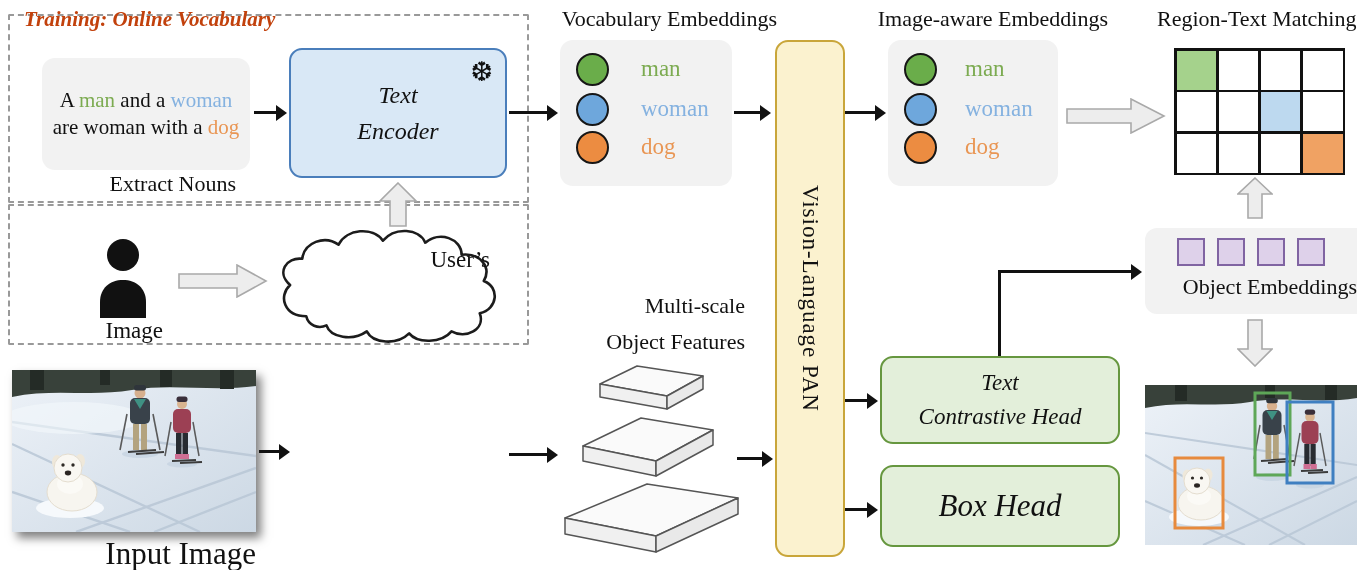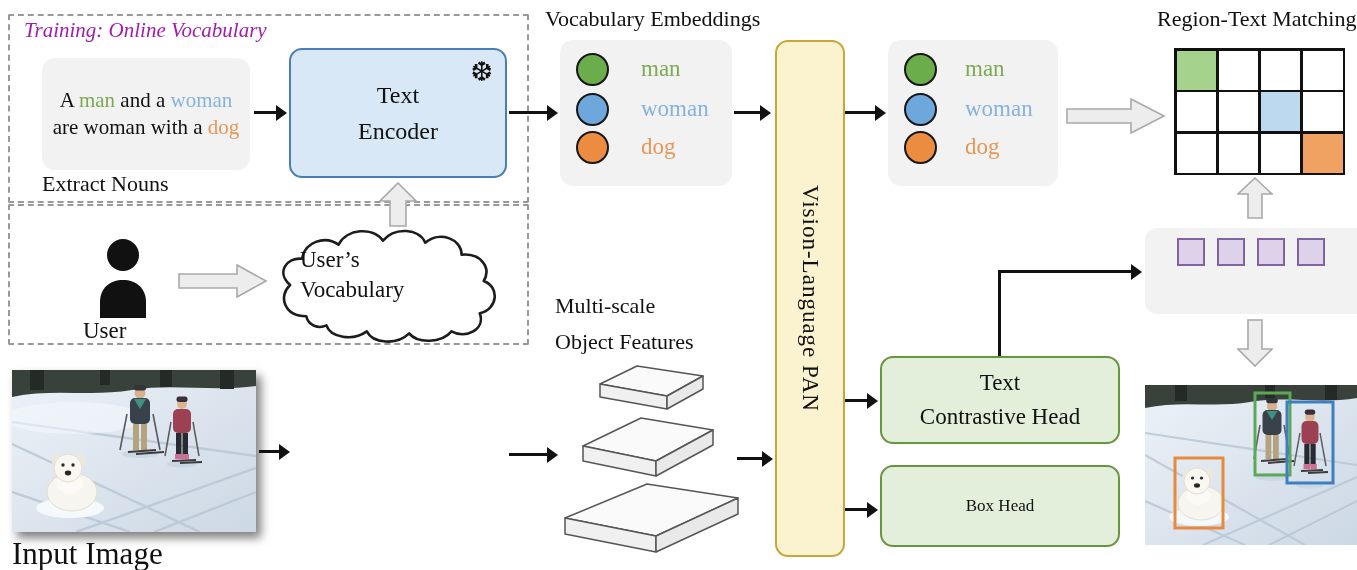--- a/index.html
+++ b/index.html
@@ -5,22 +5,22 @@
   html,body{margin:0;padding:0;background:#ffffff;}
   #canvas{position:relative;width:1357px;height:570px;background:#ffffff;overflow:hidden;
           font-family:"Liberation Serif", serif;color:#111;}
   .dashed{position:absolute;border:2px dashed #999;border-radius:2px;}
   .sec-title{position:absolute;font-style:italic;font-size:21px;white-space:nowrap;}
   .panel{position:absolute;background:#f2f2f2;border-radius:13px;}
   .box{position:absolute;border-radius:13px;display:flex;align-items:center;justify-content:center;text-align:center;}
   .blue-box{background:#d9e8f6;border:2px solid #4a7ebb;}
   .green-box{background:#e3efda;border:2.5px solid #66973f;}
   .yellow-box{background:#fbf2cf;border:2.5px solid #c9a63a;}
-  .box-text{font-size:24px;line-height:1.5;}
-  .lbl{position:absolute;font-size:22px;text-align:left;}
+  .box-text{font-size:24px;line-height:1.5;font-style:italic;}
+  .lbl{position:absolute;font-size:22px;text-align:right;}
   .cap{font-size:21px;line-height:27px;text-align:center;}
   .harrow{position:absolute;height:3px;background:#111;}
   .harrow::after{content:"";position:absolute;right:-11px;top:-6.5px;width:0;height:0;
      border-left:11px solid #111;border-top:8px solid transparent;border-bottom:8px solid transparent;}
   .vline{position:absolute;width:3px;background:#111;}
   .snow{position:absolute;top:8px;right:12px;font-size:27px;line-height:1;
         font-family:"DejaVu Sans",sans-serif;}
   .erow{position:absolute;left:16px;display:flex;align-items:center;height:32px;}
   .dot{width:29px;height:29px;border-radius:50%;border:2px solid #161616;flex:0 0 auto;}
   .elabel{margin-left:32px;font-size:23px;}
@@ -34,63 +34,62 @@
   svg{display:block;}
 </style>
 </head>
 <body>
 
 <div id="canvas">
 
   <div class="dashed" style="left:8px;top:14px;width:517px;height:185px"></div>
   <div class="dashed" style="left:8px;top:204px;width:517px;height:137px"></div>
 
-  <div class="sec-title" style="left: 24px; top: 18px; color: #a21caf;">Training: Online Vocabulary</div>
+  <div class="sec-title" style="left: 24px; top: 7px; color: #c2410c; font-weight: bold;">Training: Online Vocabulary</div>
 
   <div class="panel" style="left:42px;top:58px;width:208px;height:112px;display:flex;align-items:center;justify-content:center">
     <div class="cap" style="width:192px"><span>A </span><span style="color: rgb(124, 171, 81);">man</span><span> and a </span><span style="color: rgb(133, 178, 224);">woman</span><span> are woman with a </span><span style="color: rgb(233, 150, 84);">dog</span></div>
   </div>
-  <div class="lbl" style="left:42px;top:171px;width:208px">Extract Nouns</div>
+  <div class="lbl" style="left:28px;top:171px;width:208px">Extract Nouns</div>
 
   <div class="harrow" style="left:254px;top:111px;width:22px"></div>
 
   <div class="box blue-box" style="left:289px;top:48px;width:214px;height:126px">
     <div class="box-text">
       <div>Text</div>
       <div>Encoder</div>
     </div>
     <div class="snow">❆</div>
   </div>
 
   <div class="harrow" style="left:509px;top:111px;width:38px"></div>
 
 
   <svg style="position:absolute;left:94px;top:238px" width="58" height="80" viewBox="0 0 58 80">
     <circle cx="29" cy="17" r="16" fill="#111"></circle>
     <path d="M6,80 L6,64 C6,50 16,42 29,42 C42,42 52,50 52,64 L52,80 Z" fill="#111"></path>
   </svg>
-  <div class="lbl" style="left:83px;top:318px;width:80px;font-size:23px">User</div>
+  <div class="lbl" style="left:83px;top:318px;width:80px;font-size:23px">Image</div>
 
   <svg style="position:absolute;left:178px;top:264px" width="90" height="34" viewBox="0 0 90 34">
     <polygon points="1,10 59,10 59,1 88,17 59,33 59,24 1,24" fill="#ededed" stroke="#a9a9a9" stroke-width="1.6"></polygon>
   </svg>
 
   <svg style="position:absolute;left:379px;top:182px;z-index:5" width="38" height="45" viewBox="0 0 38 45">
     <polygon points="19,1 37,19 27,19 27,44 11,44 11,19 1,19" fill="#ededed" stroke="#a9a9a9" stroke-width="1.6"></polygon>
   </svg>
 
   <svg style="position:absolute;left:276px;top:220px" width="232" height="124" viewBox="0 0 230 122">
     <path d="M30,95 C8,95 2,75 14,64 C0,52 10,36 26,38 C28,22 48,14 62,24 C70,8 96,6 106,20
              C118,6 142,8 148,22 C162,10 184,18 184,34 C202,32 214,46 206,60 C222,66 220,88 202,92
              C208,108 188,118 174,110 C164,122 140,122 132,112 C120,124 96,122 90,110
              C76,120 54,116 50,104 C42,108 32,104 30,95 Z" fill="#ffffff" stroke="#1c1c1c" stroke-width="2.6" stroke-linejoin="round"></path>
   </svg>
   <div class="lbl" style="left:300px;top:245px;width:190px;font-size:23px;line-height:30px">
     <div>User’s</div>
-    <div>Vocabulary</div>
   </div>
 
   <div class="lbl" style="left:545px;top:6px;width:232px">Vocabulary Embeddings</div>
   <div class="panel" style="left:560px;top:40px;width:172px;height:146px">
     <div class="erow" style="top:13px">
       <div class="dot" style="background: rgb(106, 173, 74);"></div>
       <div class="elabel" style="color: rgb(124, 171, 81);">man</div>
     </div>
     <div class="erow" style="top:53px">
       <div class="dot" style="background: rgb(110, 167, 220);"></div>
@@ -103,20 +102,21 @@
   </div>
 
   <div class="harrow" style="left:734px;top:111px;width:26px"></div>
 
   <div class="box yellow-box" style="left:775px;top:40px;width:66px;height:513px">
     <div class="vertical">Vision-Language PAN</div>
   </div>
 
   <div class="harrow" style="left:845px;top:111px;width:30px"></div>
 
+  <div class="lbl" style="left:862px;top:6px;width:246px">Image-aware Embeddings</div>
   <div class="panel" style="left:888px;top:40px;width:170px;height:146px">
     <div class="erow" style="top:13px">
       <div class="dot" style="background: rgb(106, 173, 74);"></div>
       <div class="elabel" style="margin-left: 28px; color: rgb(124, 171, 81);">man</div>
     </div>
     <div class="erow" style="top:53px">
       <div class="dot" style="background: rgb(110, 167, 220);"></div>
       <div class="elabel" style="margin-left: 28px; color: rgb(133, 178, 224);">woman</div>
     </div>
     <div class="erow" style="top:91px">
@@ -149,20 +149,21 @@
     <polygon points="18,1 35,17 25,17 25,41 11,41 11,17 1,17" fill="#ededed" stroke="#a9a9a9" stroke-width="1.6"></polygon>
   </svg>
 
   <div class="panel" style="left:1145px;top:228px;width:212px;height:86px;border-radius:12px 0 0 12px">
     <div class="tokens">
       <div class="token" style="background: rgb(222, 209, 234); border-color: rgb(128, 100, 162);"></div>
       <div class="token" style="background: rgb(222, 209, 234); border-color: rgb(128, 100, 162);"></div>
       <div class="token" style="background: rgb(222, 209, 234); border-color: rgb(128, 100, 162);"></div>
       <div class="token" style="background: rgb(222, 209, 234); border-color: rgb(128, 100, 162);"></div>
     </div>
+    <div class="lbl" style="left:0;top:46px;width:212px">Object Embeddings</div>
   </div>
 
   <div class="vline" style="left:998px;top:270px;height:86px"></div>
   <div class="harrow" style="left:998px;top:270px;width:133px"></div>
 
   <svg style="position:absolute;left:1237px;top:319px" width="36" height="48" viewBox="0 0 36 48">
     <polygon points="11,1 25,1 25,30 35,30 18,47 1,30 11,30" fill="#ededed" stroke="#a9a9a9" stroke-width="1.6"></polygon>
   </svg>
 
   <div class="photo" style="left:12px;top:370px;width:244px;height:162px">
@@ -258,21 +259,21 @@
   <div class="harrow" style="left:845px;top:399px;width:22px"></div>
   <div class="box green-box" style="left:880px;top:356px;width:236px;height:84px">
     <div class="box-text" style="font-size:23px;line-height:1.5">
       <div>Text</div>
       <div>Contrastive Head</div>
     </div>
   </div>
 
   <div class="harrow" style="left:845px;top:508px;width:22px"></div>
   <div class="box green-box" style="left:880px;top:465px;width:236px;height:78px">
-    <div class="box-text" style="font-size:17px">Box Head</div>
+    <div class="box-text" style="font-size:31px">Box Head</div>
   </div>
 
   <div class="photo" style="left:1145px;top:385px;width:212px;height:160px;box-shadow:none">
     <svg width="212" height="160" viewBox="0 0 212 160">
       <defs>
         <linearGradient id="snow2" x1="0" y1="0" x2="1" y2="1">
           <stop offset="0" stop-color="#edf2f8"></stop>
             <stop offset="1" stop-color="#ccd8e4"></stop>
         </linearGradient>
       </defs>

